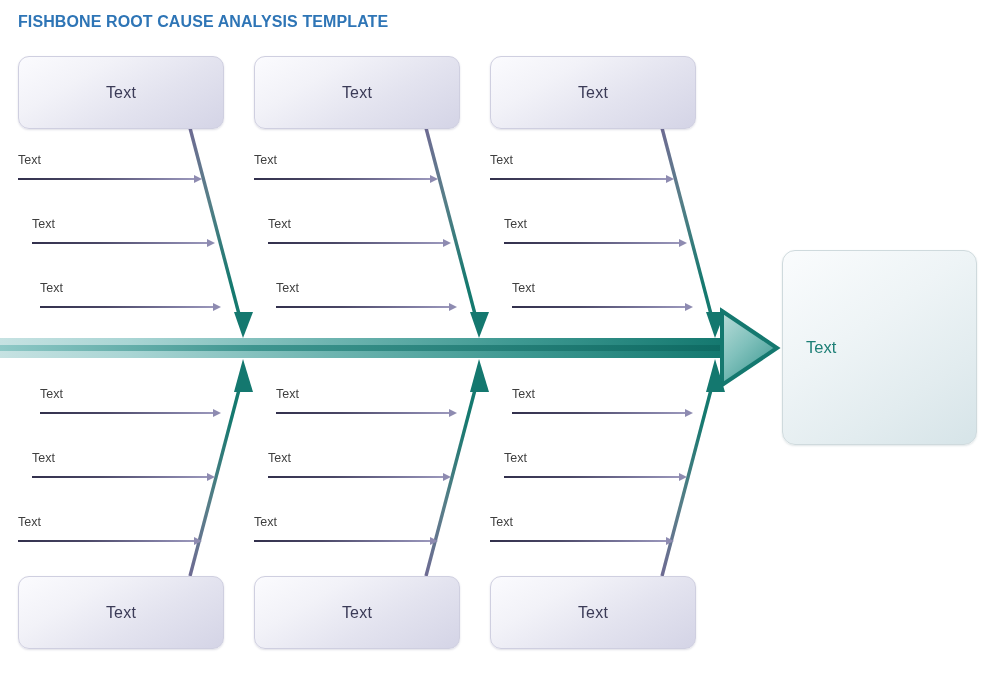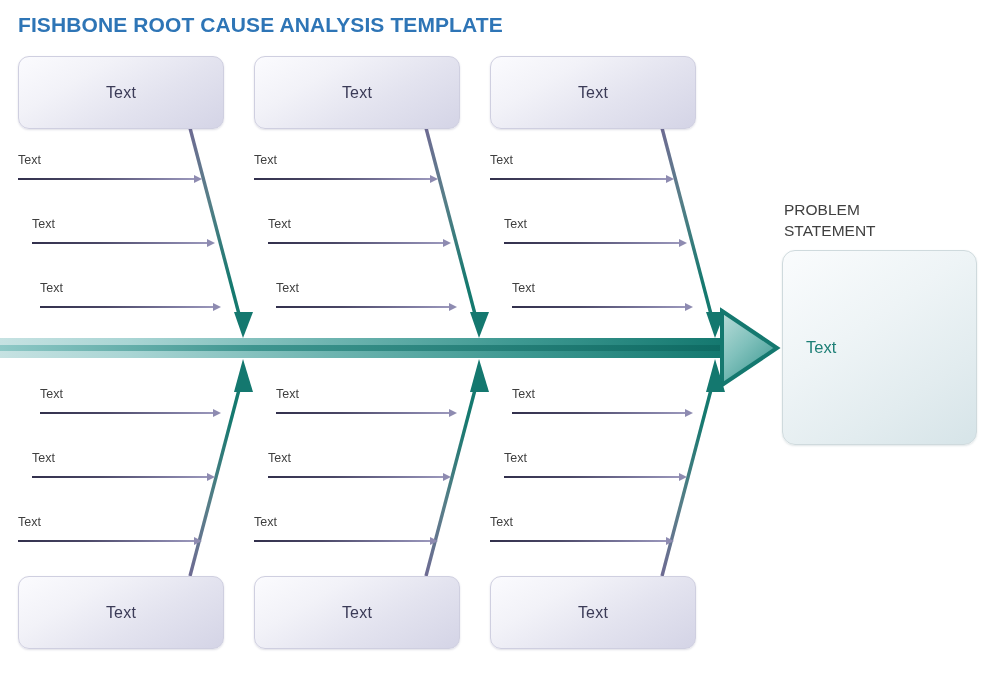--- a/index.html
+++ b/index.html
@@ -4,21 +4,21 @@
 <style>
   html,body{margin:0;padding:0;background:#ffffff;}
   body{width:994px;height:683px;position:relative;overflow:hidden;
        font-family:"Liberation Sans","DejaVu Sans",sans-serif;}
 
   #stage{position:absolute;left:0;top:0;width:994px;height:683px;}
 
   
   .title{
     position:absolute;left:18px;top:13px;
-    font-size:21px;font-weight:bold;letter-spacing:.1px;
+    font-size:16px;font-weight:bold;letter-spacing:.1px;
     color:#2E75B6;white-space:nowrap;
   }
 
   
   .cat-box{
     position:absolute;width:204px;height:71px;
     border-radius:11px;
     border:1px solid #cfcfe0;
     background:linear-gradient(150deg,#fbfbfe 0%,#f2f2f8 30%,#e3e3ef 62%,#d4d4e6 100%);
     box-shadow:0 1px 2px rgba(90,90,130,.20);
@@ -244,21 +244,17 @@
     <div class="lbl">Text</div>
     <div class="bar" style="width:175px;"></div>
     <div class="head" style="left:175px;"></div>
   </div>
   <div class="cause" style="left:490px;top:508px;width:176px;height:34px;">
     <div class="lbl">Text</div>
     <div class="bar" style="width:176px;"></div>
     <div class="head" style="left:176px;"></div>
   </div>
 
-  <div class="ps-title">
-    <div>PROBLEM</div>
-    <div>STATEMENT</div>
-  </div>
   <div class="ps-box">
     <span>Text</span>
   </div>
 
 </div>
 
 </body></html>

